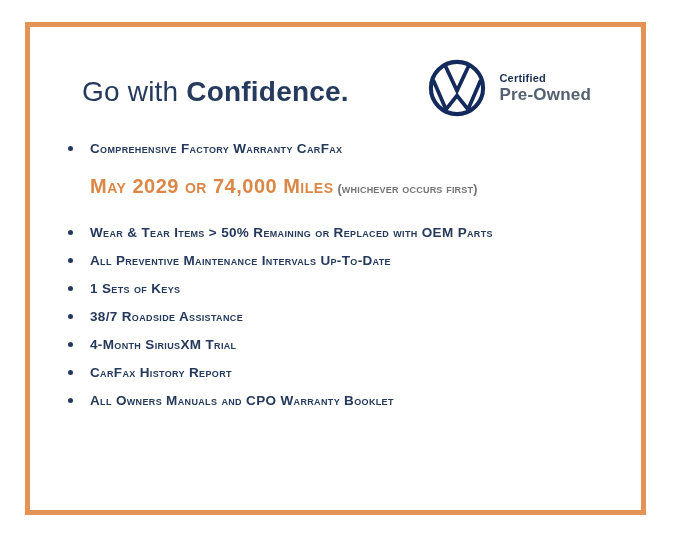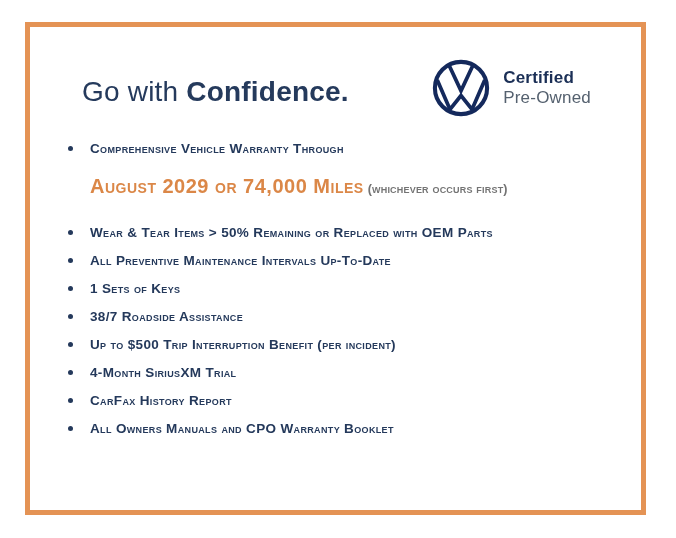--- a/index.html
+++ b/index.html
@@ -20,22 +20,22 @@
   .title {
     font-size:28px; color:#253A5C; margin-top:17px; letter-spacing:0.2px;
     white-space:nowrap;
   }
   .title .t-regular { font-weight:400; }
   .title .t-bold { font-weight:700; }
 
   .logo-group { display:flex; align-items:center; }
   .logo-mark { width:58px; height:58px; display:block; }
   .logo-text { margin-left:13px; line-height:1.15; }
-  .logo-text .brand1 { font-size:17px; font-weight:700; color:#1B2F56; letter-spacing:0.2px; }
-  .logo-text .brand2 { font-size:17px; font-weight:400; color:#55616F; letter-spacing:0.2px; }
+  .logo-text .brand1 { font-size:11px; font-weight:700; color:#1B2F56; letter-spacing:0.2px; }
+  .logo-text .brand2 { font-size:17px; font-weight:700; color:#55616F; letter-spacing:0.2px; }
 
   ul.benefits {
     list-style:none;
     margin:24px 0 0 0;
     padding:0 26px 0 36px;
   }
   ul.benefits li {
     position:relative;
     padding-left:24px;
     font-size:13.5px;
@@ -90,28 +90,27 @@
       </svg>
       <div class="logo-text">
         <div class="brand1">Certified</div>
         <div class="brand2">Pre-Owned</div>
       </div>
     </div>
   </div>
 
   <ul class="benefits" id="benefits">
     <li class="warranty">
-      <span>Comprehensive Vehicle Warranty Through</span>
+      <span>Comprehensive Factory Warranty CarFax</span>
       <div class="warranty-highlight">
-        <span>August 2029 or 74,000 Miles</span><span class="suffix">(whichever occurs first)</span>
+        <span>May 2029 or 74,000 Miles</span><span class="suffix">(whichever occurs first)</span>
       </div>
     </li>
       <li><span>Wear &amp; Tear Items &gt; 50% Remaining or Replaced with OEM Parts</span></li>
       <li><span>All Preventive Maintenance Intervals Up-To-Date</span></li>
       <li><span>1 Sets of Keys</span></li>
       <li><span>38/7 Roadside Assistance</span></li>
-      <li><span>Up to $500 Trip Interruption Benefit (per incident)</span></li>
       <li><span>4-Month SiriusXM Trial</span></li>
       <li><span>CarFax History Report</span></li>
       <li><span>All Owners Manuals and CPO Warranty Booklet</span></li>
     </ul>
 
 </div>
 
 </body></html>

